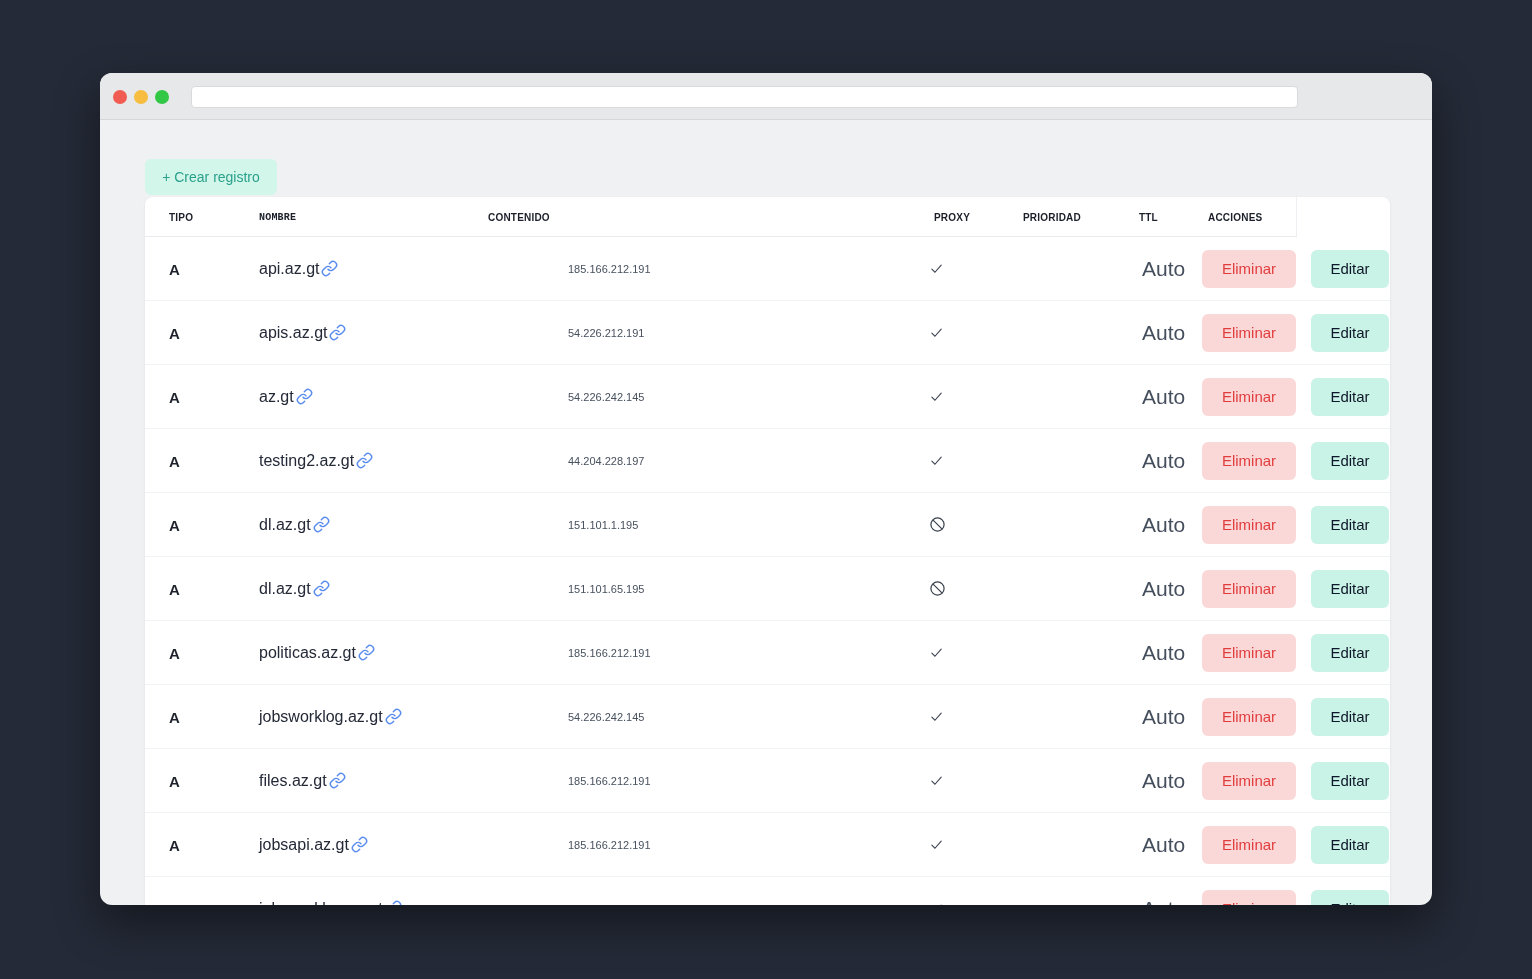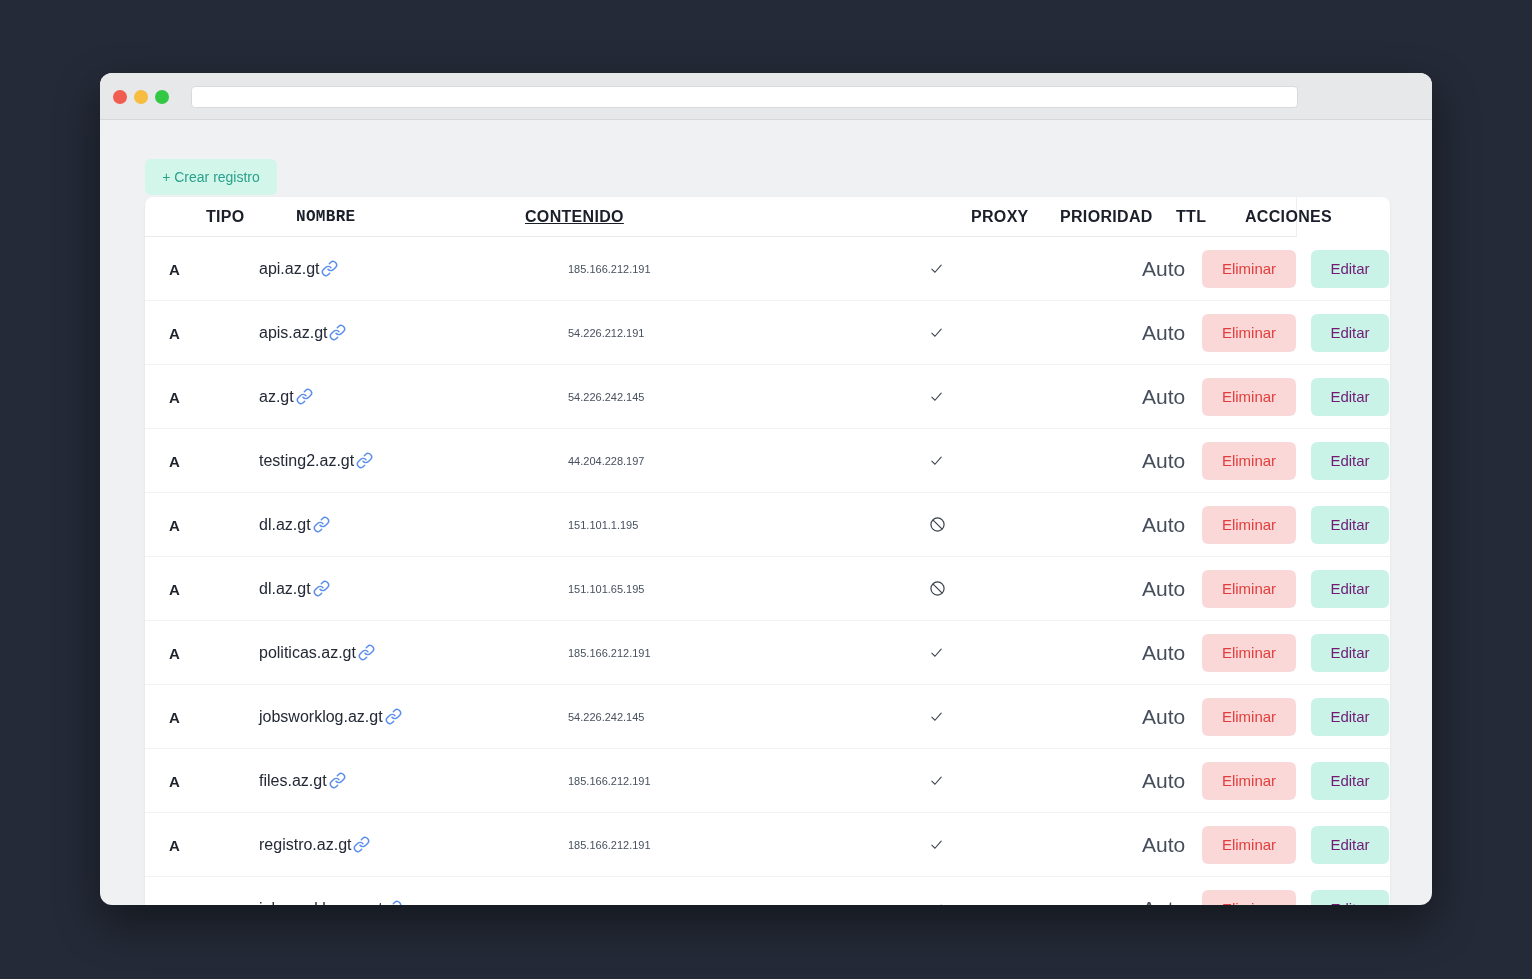--- a/index.html
+++ b/index.html
@@ -84,30 +84,29 @@
   .thead::before {           
     content: "";
     position: absolute;
     left: 1151px; top: 0;
     width: 1px; height: 40px;
     background: #eceef1;
   }
   .th {
     position: absolute;
     top: 50%; transform: translateY(-50%);
-    font-size: 16px;
+    font-size: 10px;
     font-weight: bold;
     letter-spacing: .02em;
     color: #1a1f29;
     white-space: nowrap;
-    margin-left: 37px;
   }
   .th.h-tipo      { left: 24px;  }
   .th.h-nombre    { left: 114px; font-family: Liberation Mono, monospace; }
-  .th.h-contenido { left: 343px; text-decoration: underline; }
+  .th.h-contenido { left: 343px; }
   .th.h-proxy     { left: 789px; }
   .th.h-prioridad { left: 878px; }
   .th.h-ttl       { left: 994px; }
   .th.h-acciones  { left: 1063px;}
 
   .row {
     position: relative;
     height: 64px;
     border-bottom: 1px solid #f1f2f4;
     background: #fff;
@@ -132,21 +131,21 @@
     border: none;
     border-radius: 6px;
     font-size: 15px;
     font-family: inherit;
     cursor: pointer;
     display: inline-flex;
     align-items: center;
     justify-content: center;
   }
   .btn-delete { width: 94px; background: #fbd8d8; color: #e23d3d; }
-  .btn-edit   { width: 78px; background: #c9f3e6; color: #701a75; }
+  .btn-edit   { width: 78px; background: #c9f3e6; color: #0f172a; }
 
   svg { display: block; }
 </style>
 </head>
 <body>
 
 <div class="window">
   <div class="chrome">
     <div class="traffic">
       <div class="light red"></div>
@@ -428,21 +427,21 @@
       <button class="btn btn-delete">Eliminar</button>
     </span>
     <span class="cell c-edit">
       <button class="btn btn-edit">Editar</button>
     </span>
   </div>
 
   <div class="row">
     <span class="cell c-tipo">A</span>
     <span class="cell c-nombre">
-      <span class="name-text">registro.az.gt</span>
+      <span class="name-text">jobsapi.az.gt</span>
       <span class="link-icon">
         <svg width="17" height="17" viewBox="0 0 24 24" fill="none" stroke="#5b8def" stroke-width="2.1" stroke-linecap="round" stroke-linejoin="round">
           <path d="M10 13a5 5 0 0 0 7.54.54l3-3a5 5 0 0 0-7.07-7.07l-1.72 1.71"></path>
           <path d="M14 11a5 5 0 0 0-7.54-.54l-3 3a5 5 0 0 0 7.07 7.07l1.71-1.71"></path>
         </svg>
       </span>
     </span>
     <span class="cell c-contenido">185.166.212.191</span>
     <span class="cell c-proxy">
       <span>

